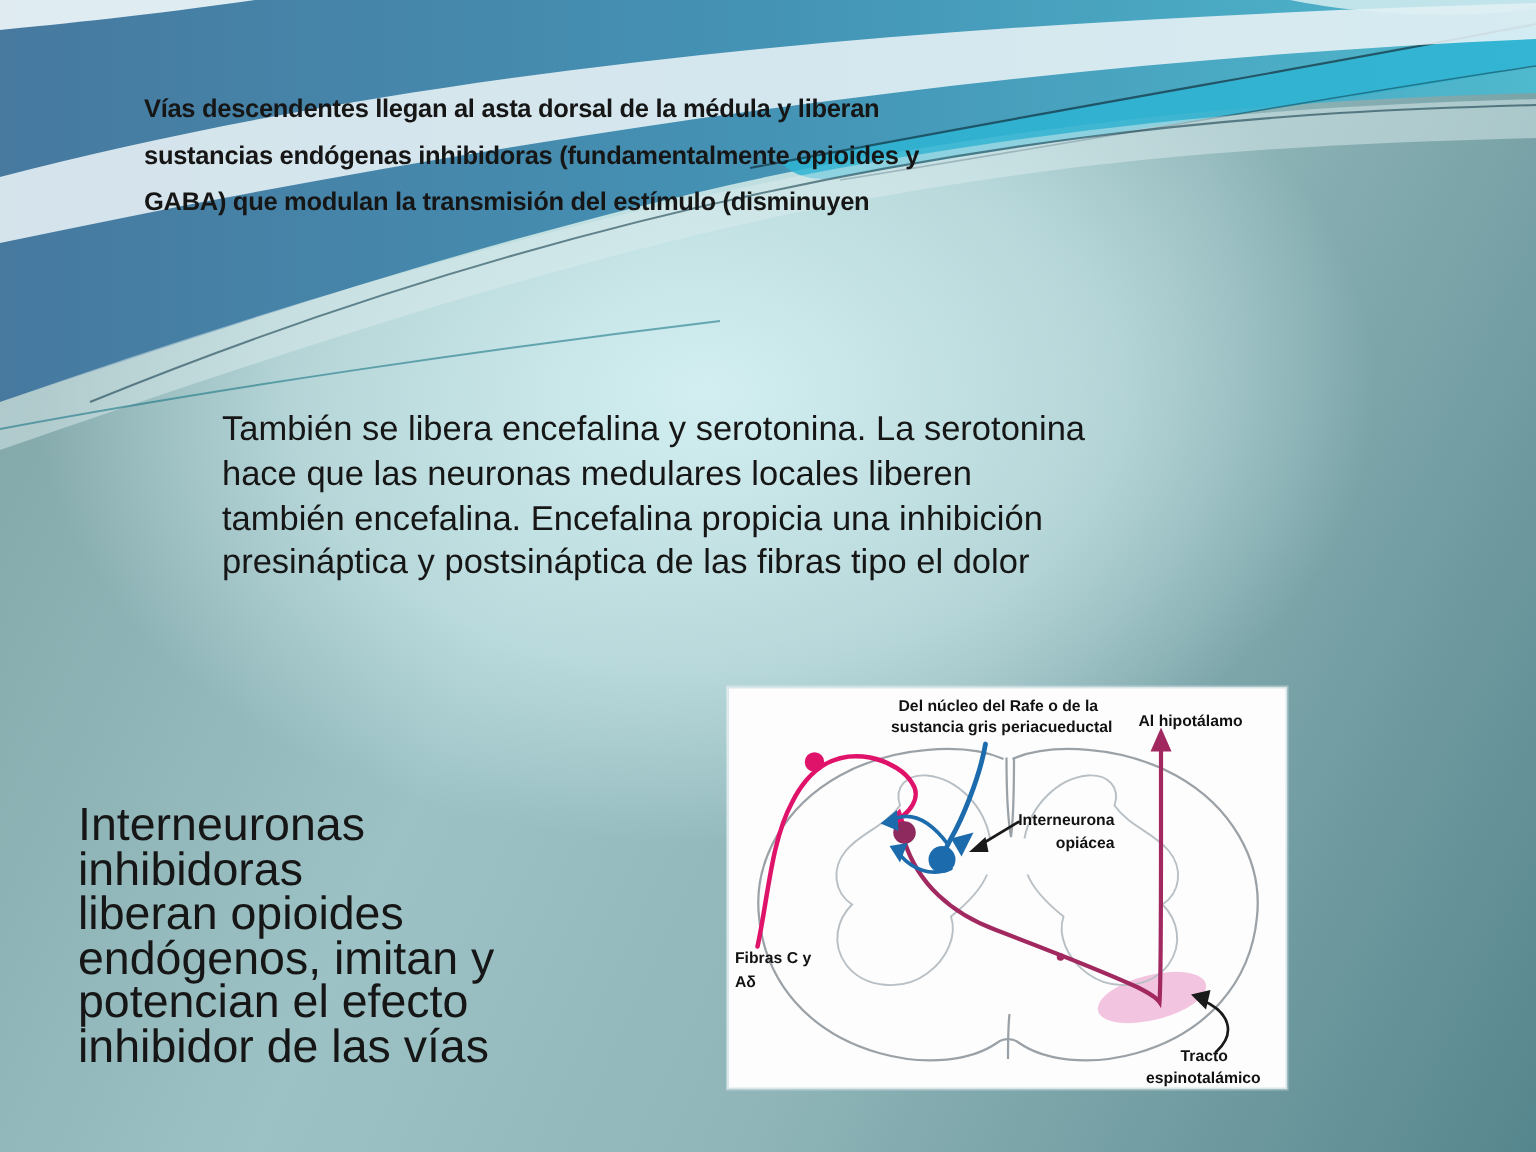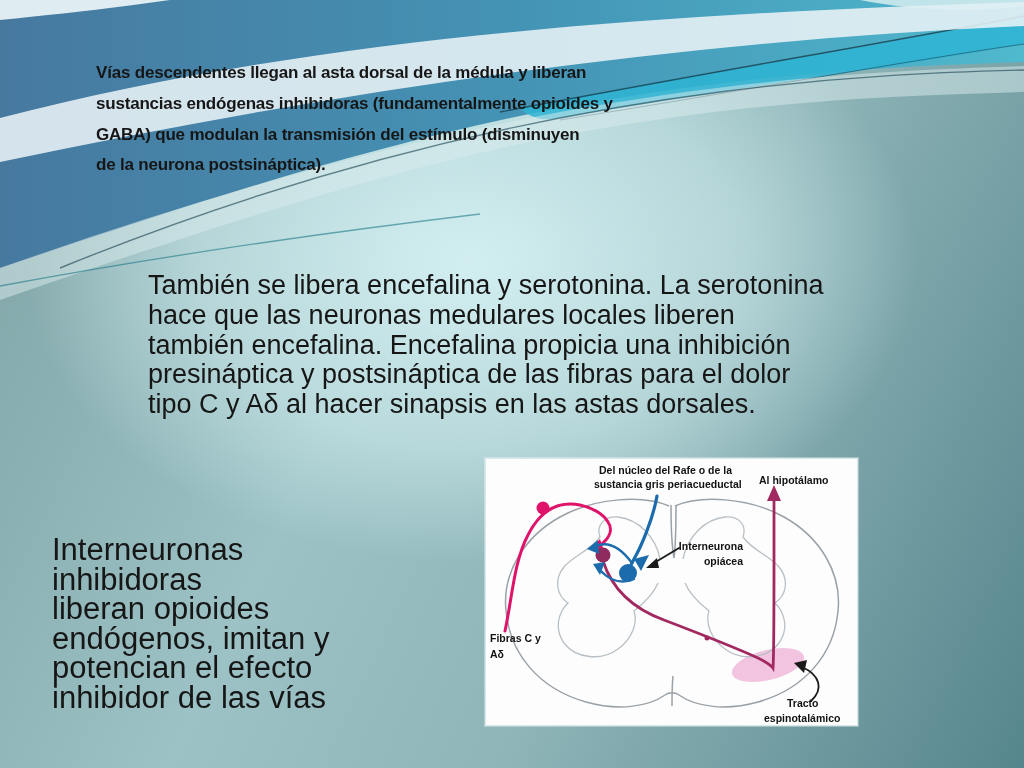--- a/index.html
+++ b/index.html
@@ -5,21 +5,21 @@
   html,body{margin:0;padding:0;}
   body{width:1024px;height:768px;overflow:hidden;font-family:"Liberation Sans",sans-serif;}
   .slide{position:relative;width:1024px;height:768px;overflow:hidden;
     background:
       radial-gradient(ellipse 620px 420px at 46% 34%, var(--body-light) 0%, rgba(210,238,240,0.55) 45%, rgba(210,238,240,0) 72%),
       linear-gradient(115deg, var(--body-edge) 0%, var(--body-mid) 38%, #8fb5b8 62%, var(--body-dark) 100%);
   }
   .waves{position:absolute;top:0;left:0;width:1024px;height:320px;pointer-events:none;}
   .text-block{position:absolute;color:var(--text-color);}
   .title-block{left:96px;top:58px;width:860px;font-size:17px;font-weight:bold;line-height:30.8px;letter-spacing:-0.2px;}
-  .body-block{left:148px;top:271px;width:680px;font-size:27px;line-height:29.8px;}
+  .body-block{left:148px;top:271px;width:680px;font-size:23px;line-height:29.8px;}
   .side-block{left:52px;top:535px;width:340px;font-size:31px;line-height:29.6px;}
   .diagram{position:absolute;left:485px;top:458px;width:371px;height:266px;background:var(--diagram-bg);
     border:1px solid #d9e6ea;box-shadow:0 0 0 1px rgba(255,255,255,0.35);}
   .diagram svg{display:block;}
   .dlabel{font-family:"Liberation Sans",sans-serif;font-weight:bold;font-size:10.5px;fill:var(--label-text);}
   .outline{stroke:var(--cord-outline);stroke-width:1.5;fill:none;}
   .graymatter{stroke:var(--gray-matter-outline);stroke-width:1.3;fill:none;}
   .afferent{stroke:var(--afferent-fiber);stroke-width:3;fill:none;stroke-linecap:round;}
   .projection{stroke:var(--projection-fiber);stroke-width:2.8;fill:none;stroke-linecap:round;}
   .descending{stroke:var(--descending-fiber);stroke-width:3.2;fill:none;stroke-linecap:round;}
@@ -48,29 +48,27 @@
     <path fill="none" stroke="var(--navy-line)" stroke-width="1.4" opacity="0.6" d="M60,268 C300,170 520,118 720,92 C850,75 950,72 1024,70"></path>
     <path fill="none" stroke="var(--teal-line)" stroke-width="1.3" opacity="0.55" d="M0,286 C150,258 330,232 480,214"></path>
     <path fill="#edf5f7" opacity="0.92" d="M0,0 H170 C100,10 40,16 0,20 Z"></path>
     <path fill="#dff0f3" opacity="0.8" d="M860,0 H1024 V6 C960,14 900,8 860,0 Z"></path>
   </svg>
 
   <div class="text-block title-block">
     <div>Vías descendentes llegan  al asta dorsal de la médula y liberan</div>
     <div>sustancias endógenas inhibidoras (fundamentalmente opioides y</div>
     <div>GABA) que modulan la transmisión del estímulo (disminuyen</div>
-    <div>de la neurona postsináptica).</div>
   </div>
 
   <div class="text-block body-block">
     <div>También se libera encefalina y serotonina. La serotonina</div>
     <div>hace que las neuronas medulares locales liberen</div>
     <div>también encefalina. Encefalina propicia una inhibición</div>
-    <div>presináptica y postsináptica de las fibras para el dolor</div>
-    <div>tipo C y Aδ al hacer sinapsis en las astas dorsales.</div>
+    <div>presináptica y postsináptica de las fibras tipo el dolor</div>
   </div>
 
   <div class="text-block side-block">
     <div>Interneuronas inhibidoras</div>
     <div>liberan opioides</div>
     <div>endógenos, imitan y</div>
     <div>potencian el efecto</div>
     <div>inhibidor de las vías</div>
   </div>
 

